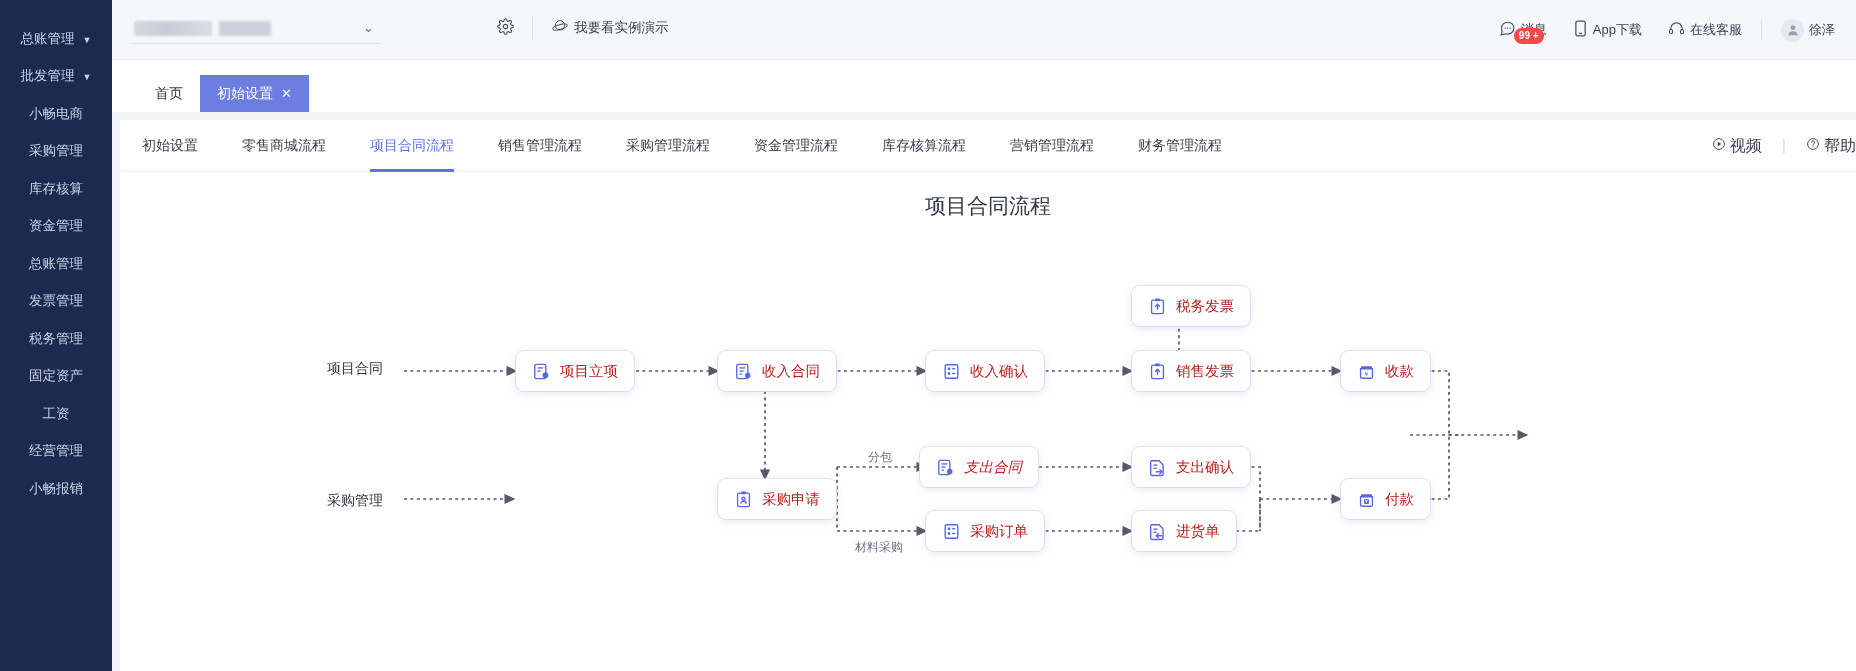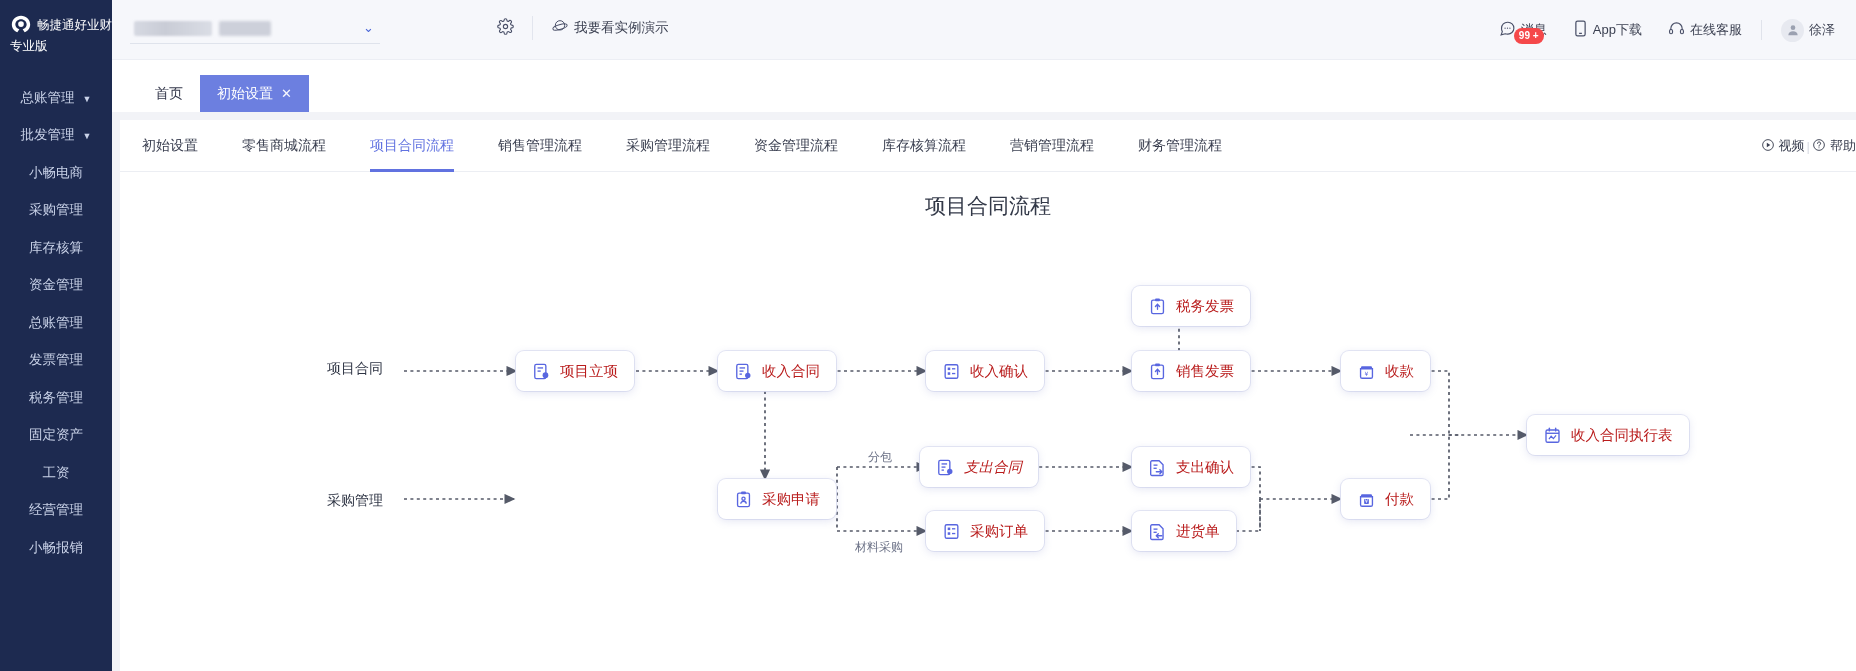--- a/index.html
+++ b/index.html
@@ -97,21 +97,21 @@
     font-size:14px; color:#3a3f50; padding:0 0 0 0; margin-right:44px;
     cursor:pointer; position:relative; height:52px; display:flex; align-items:center;
     white-space:nowrap;
   }
   .subtab.active { color:#6172e0; }
   .subtab.active::after {
     content:""; position:absolute; left:0; right:0; bottom:0; height:2.5px; background:#6172e0;
   }
   .subnav-right {
     position:absolute; right:0px; top:0; height:52px; display:flex; align-items:center;
-    font-size:13px; color:#3a3f50; gap:0;
+    font-size:16px; color:#3a3f50; gap:18px;
   }
   .snr-item { display:flex; align-items:center; gap:4px; cursor:pointer; white-space:nowrap; }
   .snr-sep { color:#d8dbe3; margin:0 2px; }
 
   .diagram-title {
     position:absolute; left:0; right:0; top:72px; text-align:center;
     font-size:21px; color:#333948; font-weight:normal;
   }
 
   
@@ -131,32 +131,20 @@
   .edge-label {
     position:absolute; font-size:12px; color:#6b7186; white-space:nowrap;
   }
 </style>
 </head>
 <body>
 
 <div id="app">
 
   <div class="sidebar">
-    <div class="brand">
-      <div class="brand-row">
-        <span class="brand-logo">
-          <svg width="22" height="22" viewBox="0 0 24 24">
-            <path d="M12 2 C6.5 2 2 6.2 2 11.4 C2 15.2 4.4 18.5 8 20 L10.2 16.6 C7.6 15.8 5.8 13.8 5.8 11.4 C5.8 8.2 8.6 5.6 12 5.6 C15.4 5.6 18.2 8.2 18.2 11.4 C18.2 13.8 16.4 15.8 13.8 16.6 L16 20 C19.6 18.5 22 15.2 22 11.4 C22 6.2 17.5 2 12 2 Z" fill="#ffffff"></path>
-            <circle cx="12" cy="11" r="3.1" fill="#ffffff"></circle>
-          </svg>
-        </span>
-        <span class="brand-name">畅捷通好业财</span>
-      </div>
-      <div class="brand-sub">专业版</div>
-    </div>
     <div class="menu">
       <div class="menu-item">
         <span>总账管理</span>
         <span class="menu-caret">▼</span>
       </div>
       <div class="menu-item">
         <span>批发管理</span>
         <span class="menu-caret">▼</span>
       </div>
       <div class="menu-item">
@@ -466,32 +454,20 @@
           <span>
             <svg width="19" height="19" viewBox="0 0 24 24" fill="none" stroke="#5866e0" stroke-width="1.7">
               <path d="M4.5 8.5h15v10a2 2 0 0 1-2 2h-11a2 2 0 0 1-2-2z"></path>
               <path d="M6.5 5.5h11a1.5 1.5 0 0 1 0 3h-11a1.5 1.5 0 0 1 0-3z" fill="#5866e0" stroke="none"></path>
               <text x="12" y="17.2" font-size="7.5" fill="#5866e0" stroke="none" text-anchor="middle" font-family="DejaVu Sans">¥</text>
             </svg>
           </span>
           <span>收款</span>
         </div>
 
-        <div class="node" style="left:1407px; top:295px;">
-          <span>
-            <svg width="19" height="19" viewBox="0 0 24 24" fill="none" stroke="#5866e0" stroke-width="1.7">
-              <rect x="3.8" y="5" width="16.4" height="15.5" rx="2"></rect>
-              <line x1="3.8" y1="9.2" x2="20.2" y2="9.2"></line>
-              <line x1="8" y1="2.8" x2="8" y2="6.2" stroke-linecap="round"></line>
-              <line x1="16" y1="2.8" x2="16" y2="6.2" stroke-linecap="round"></line>
-              <path d="M7.5 16.6 L10.3 12.8 L13.1 16 L16.5 11.8" stroke-width="1.5"></path>
-            </svg>
-          </span>
-          <span>收入合同执行表</span>
-        </div>
 
         <div class="node" style="left:598px; top:359px;">
           <span>
             <svg width="19" height="19" viewBox="0 0 24 24" fill="none" stroke="#5866e0" stroke-width="1.7">
               <rect x="4.5" y="4" width="15" height="17" rx="2"></rect>
               <rect x="9" y="2" width="6" height="3.4" rx="1" fill="#5866e0" stroke="none"></rect>
               <circle cx="12" cy="11" r="2"></circle>
               <path d="M8.6 17.4c0-2 1.6-3.2 3.4-3.2s3.4 1.2 3.4 3.2"></path>
             </svg>
           </span>

